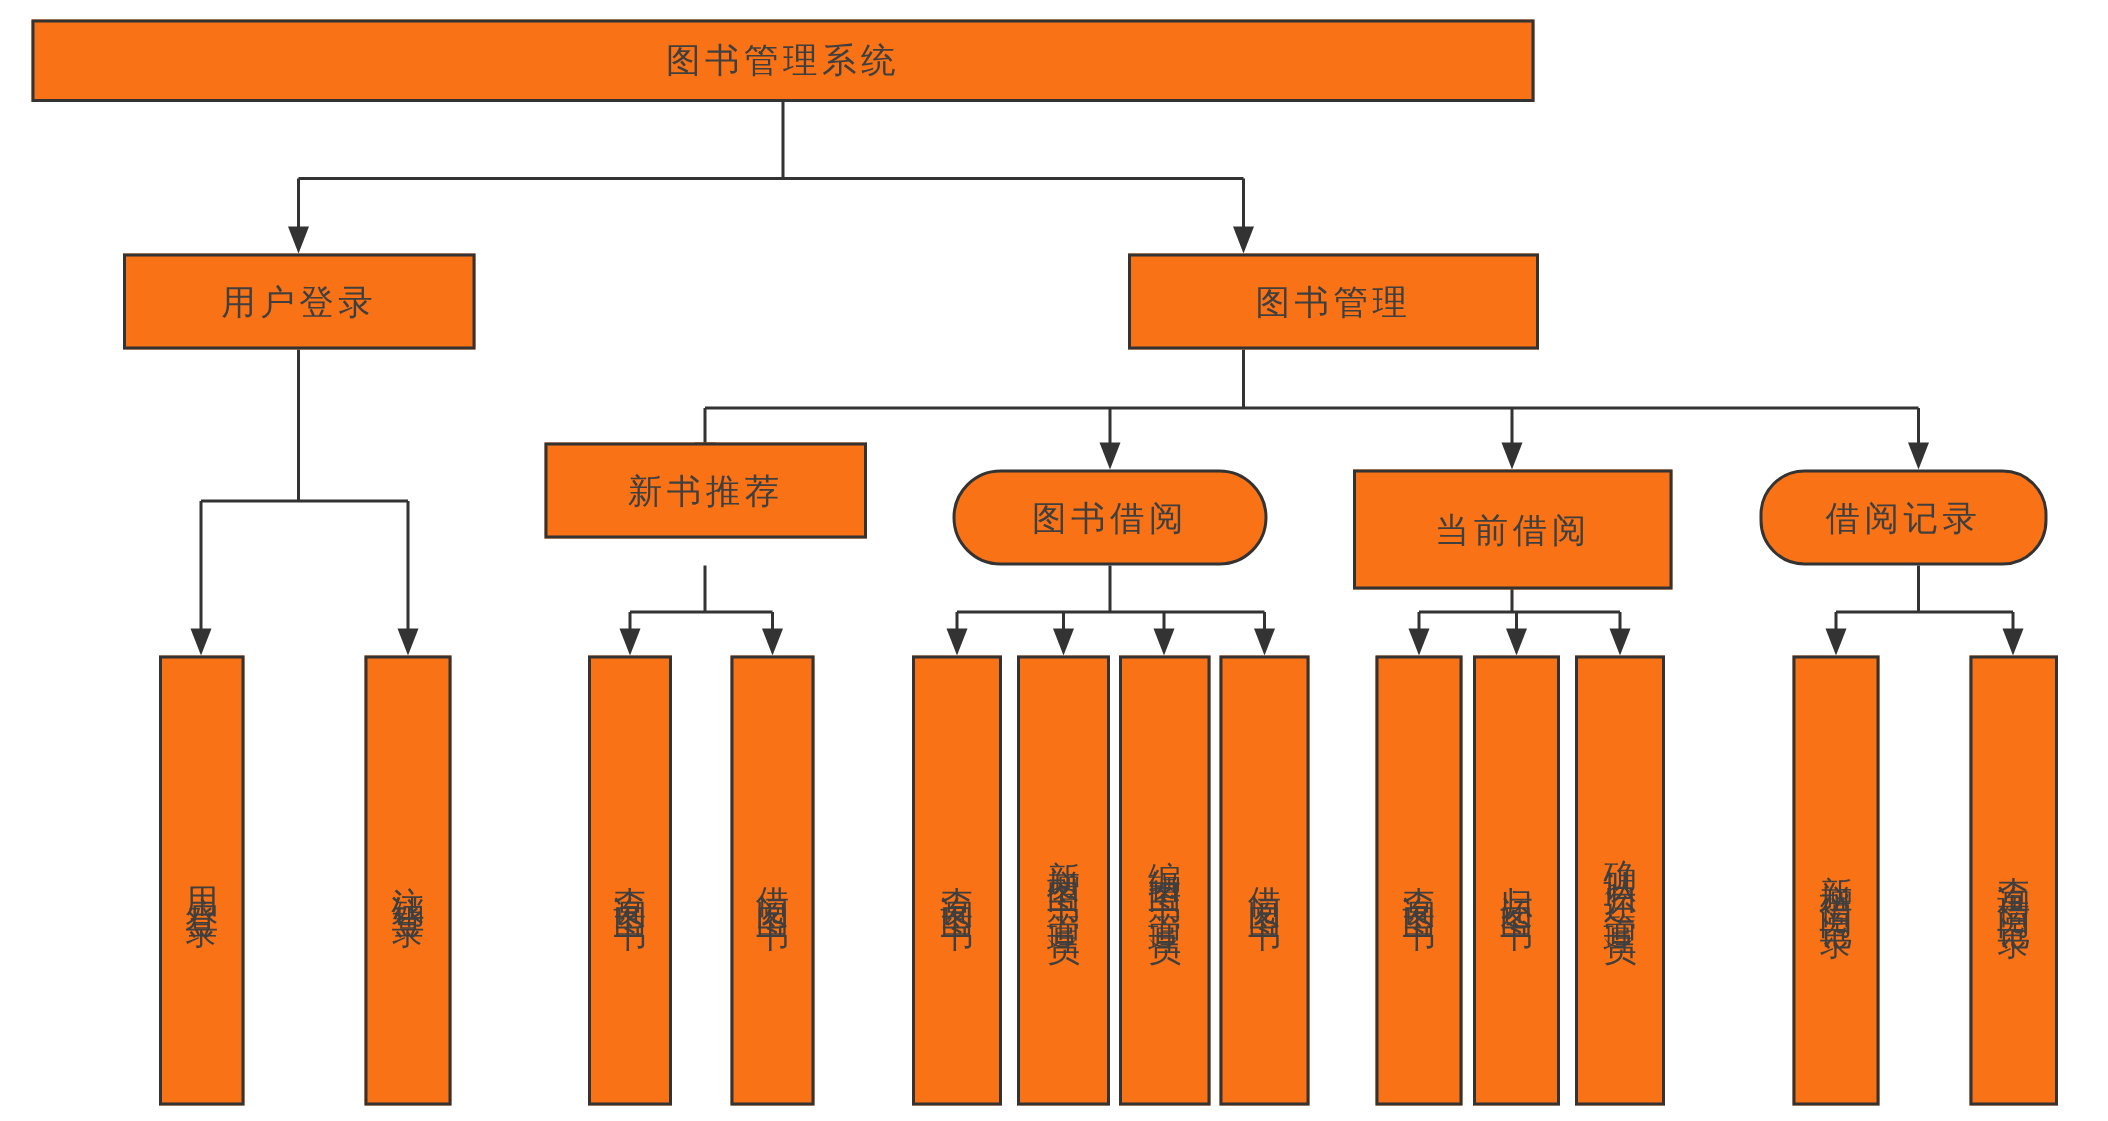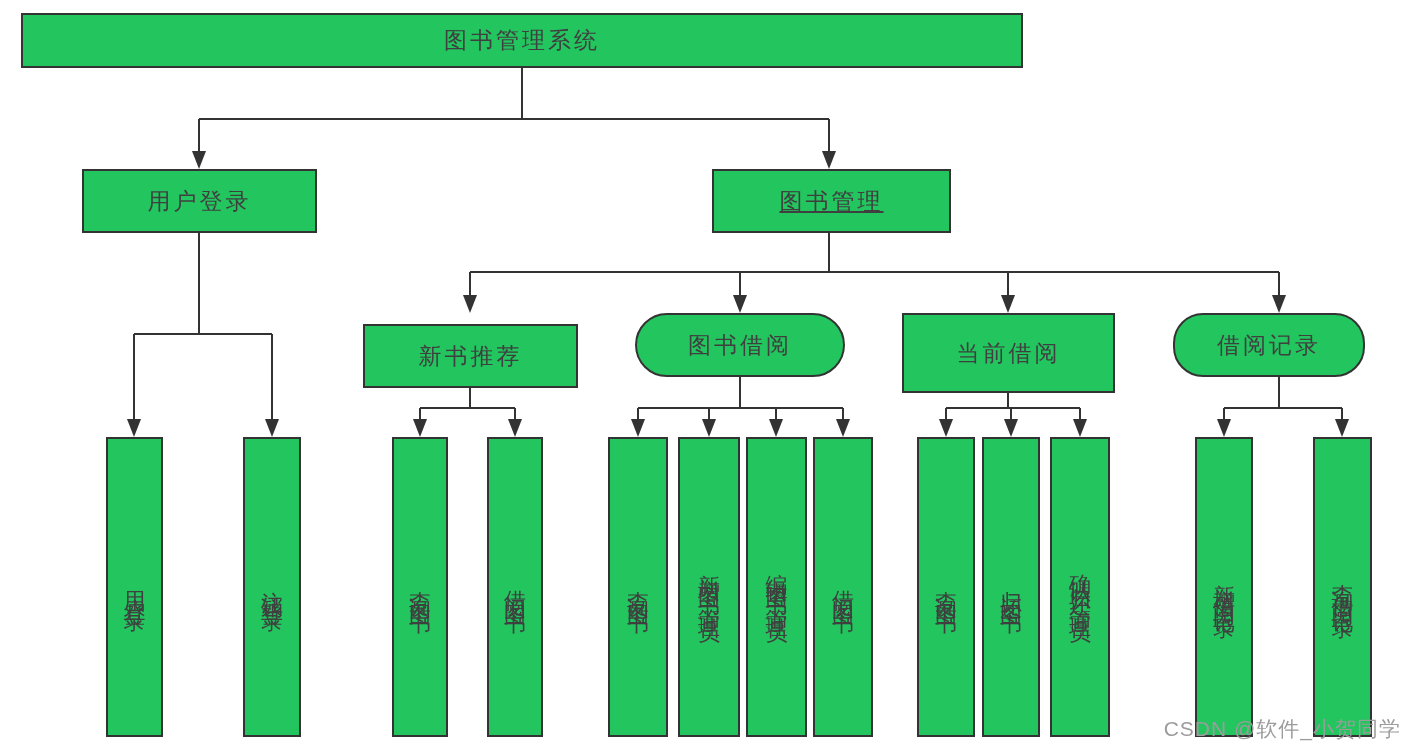--- a/index.html
+++ b/index.html
@@ -11,21 +11,21 @@
     font-family:"Liberation Sans","DejaVu Sans",sans-serif;
     overflow:hidden;
   }
   .connectors{
     position:absolute;left:0;top:0;width:1405px;height:747px;
     z-index:1;
   }
   .node{
     position:absolute;
     border:2px solid #333333;
-    background:#22c55e;
+    background:#f97316;
     display:flex;align-items:center;justify-content:center;
     z-index:2;
     color:#3f3f3f;
   }
   .node.h span{
     font-size:23px;
     letter-spacing:3px;
     white-space:nowrap;
     color:#3f3f3f;
   }
@@ -91,25 +91,25 @@
     </g>
   </svg>
 
   <div class="node h" style="left:21px;top:13px;width:1002px;height:55px;">
     <span>图书管理系统</span>
   </div>
 
   <div class="node h" style="left:82px;top:169px;width:235px;height:64px;">
     <span>用户登录</span>
   </div>
-  <div class="node h" style="left:712px;top:169px;width:239px;height:64px;text-decoration:underline;">
+  <div class="node h" style="left:752px;top:169px;width:274px;height:64px;">
     <span>图书管理</span>
   </div>
 
-  <div class="node h" style="left:363px;top:324px;width:215px;height:64px;">
+  <div class="node h" style="left:363px;top:295px;width:215px;height:64px;">
     <span>新书推荐</span>
   </div>
   <div class="node h" style="left:635px;top:313px;width:210px;height:64px;border-radius:32px;">
     <span>图书借阅</span>
   </div>
   <div class="node h" style="left:902px;top:313px;width:213px;height:80px;">
     <span>当前借阅</span>
   </div>
   <div class="node h" style="left:1173px;top:313px;width:192px;height:64px;border-radius:30px;">
     <span>借阅记录</span>
@@ -152,15 +152,14 @@
     <span>确认归还（管理员）</span>
   </div>
 
   <div class="node v" style="left:1195px;top:437px;width:58px;height:300px;">
     <span>新增借阅记录</span>
   </div>
   <div class="node v" style="left:1313px;top:437px;width:59px;height:300px;">
     <span>查询借阅记录</span>
   </div>
 
-  <div class="watermark">CSDN @软件_小贺同学</div>
 
 </div>
 
 </body></html>

